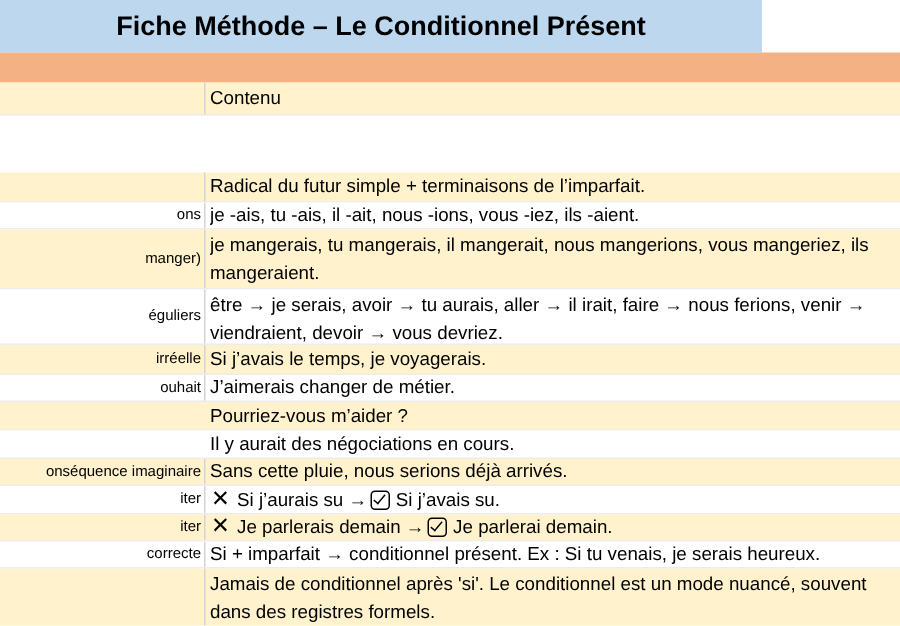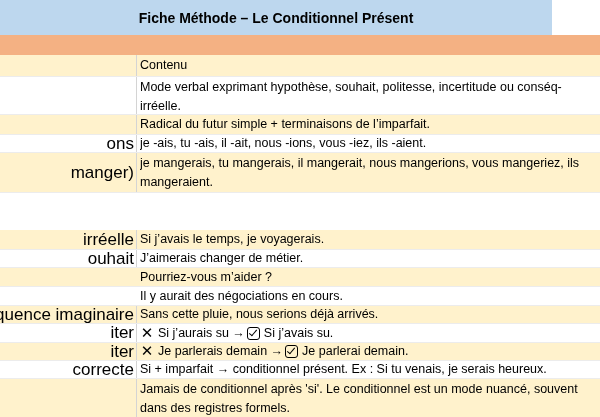--- a/index.html
+++ b/index.html
@@ -14,27 +14,27 @@
     }
     .sheet {
       position: relative;
       width: 600px;
       height: 417px;
       overflow: hidden;
     }
     .title-bar {
       position: absolute;
       left: 0; top: 0;
-      width: 552px; height: 35px;
+      width: 508px; height: 35px;
       background: #BDD7EE;
       display: flex;
       align-items: center;
       justify-content: center;
       font-weight: bold;
-      font-size: 14px;
+      font-size: 18px;
     }
     .orange-bar {
       position: absolute;
       left: 0; top: 35px;
       width: 600px; height: 20px;
       background: #F4B183;
     }
     .row {
       position: absolute;
       left: 0;
@@ -48,21 +48,21 @@
     .col-a {
       position: absolute;
       left: 0;
       top: 0;
       width: 137px;
       height: 100%;
       box-sizing: border-box;
       border-right: 1px solid #d4d4d4;
       overflow: hidden;
       white-space: nowrap;
-      font-size: 17px;
+      font-size: 10px;
       line-height: 18px;
       display: flex;
       align-items: center;
       direction: rtl;
       text-align: left;
     }
     .col-a span {
       direction: ltr;
       unicode-bidi: bidi-override;
       display: inline-block;
@@ -125,29 +125,20 @@
   <div class="title-bar">Fiche Méthode – Le Conditionnel Présent</div>
   <div class="orange-bar"></div>
 
   <div class="row cream" style="top:55px;height:22px;">
     <div class="col-a">
         <span></span>
       </div>
     <div class="col-b single">Contenu</div>
   </div>
 
-  <div class="row white" style="top:77px;height:38px;">
-    <div class="col-a">
-        <span></span>
-      </div>
-    <div class="col-b">
-      <div>Mode verbal exprimant hypothèse, souhait, politesse, incertitude ou conséq-</div>
-      <div>irréelle.</div>
-    </div>
-  </div>
 
   <div class="row cream" style="top:115px;height:20px;">
     <div class="col-a">
         <span></span>
       </div>
     <div class="col-b single">Radical du futur simple + terminaisons de l’imparfait.</div>
   </div>
 
   <div class="row white" style="top:135px;height:18px;">
     <div class="col-a">
@@ -159,20 +150,29 @@
   <div class="row cream" style="top:153px;height:40px;text-decoration:underline;">
     <div class="col-a">
         <span>manger)</span>
       </div>
     <div class="col-b">
       <div>je mangerais, tu mangerais, il mangerait, nous mangerions, vous mangeriez, ils</div>
       <div>mangeraient.</div>
     </div>
   </div>
 
+  <div class="row white" style="top:193px;height:37px;">
+    <div class="col-a">
+        <span>éguliers</span>
+      </div>
+    <div class="col-b">
+      <div>être → je serais, avoir → tu aurais, aller → il irait, faire → nous ferions, venir →</div>
+      <div>viendraient, devoir → vous devriez.</div>
+    </div>
+  </div>
 
   <div class="row cream" style="top:230px;height:20px;">
     <div class="col-a">
         <span>irréelle</span>
       </div>
     <div class="col-b single">Si j’avais le temps, je voyagerais.</div>
   </div>
 
   <div class="row white" style="top:250px;height:18px;">
     <div class="col-a">

